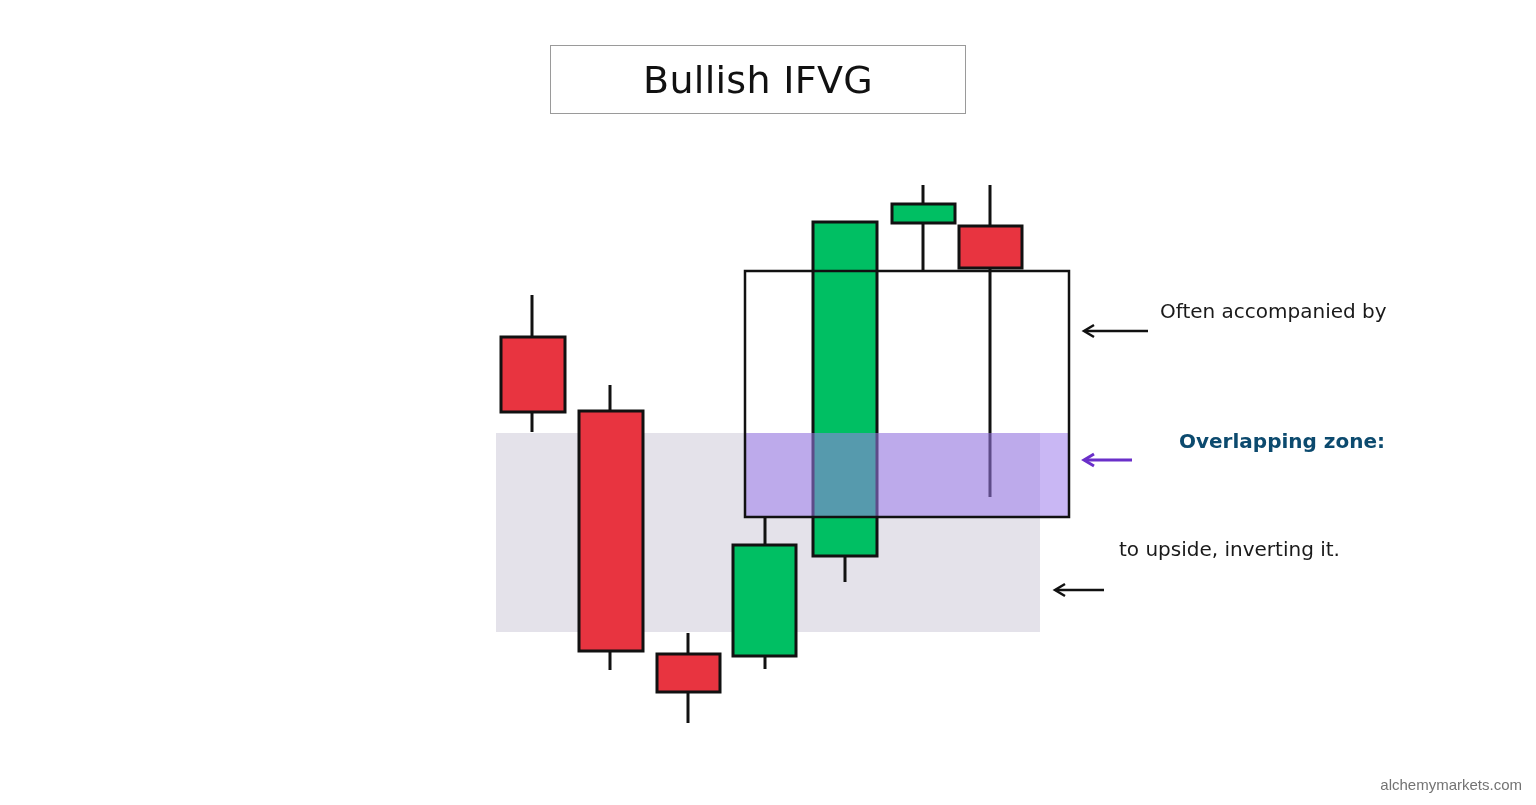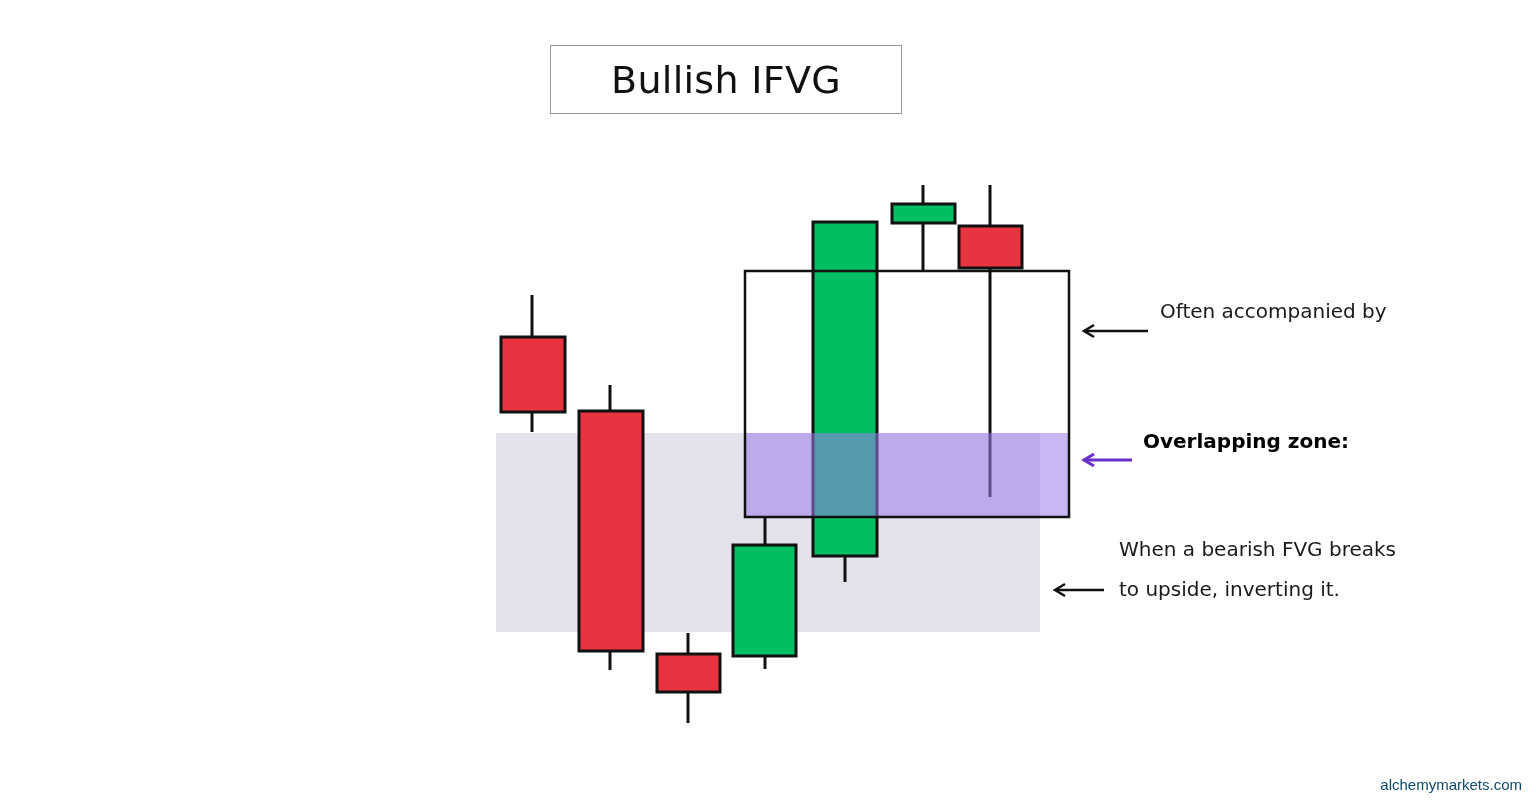--- a/index.html
+++ b/index.html
@@ -1,27 +1,27 @@
 <!DOCTYPE html>
 <html><head>
 <meta charset="utf-8">
 <style>
   html, body { margin: 0; padding: 0; background: #ffffff; }
   body { width: 1536px; height: 805px; position: relative; overflow: hidden;
          font-family: "DejaVu Sans", "Liberation Sans", sans-serif; color: #111; }
-  .title-box { position: absolute; left: 550px; top: 45px; width: 352px; height: 69px;
+  .title-box { position: absolute; left: 550px; top: 45px; width: 416px; height: 69px;
                border: 1px solid #9a9a9a; box-sizing: border-box; display: flex;
                align-items: center; justify-content: center; }
   .title-box span { font-size: 38px; color: #111; letter-spacing: 0.3px; }
   svg.chart { position: absolute; left: 0; top: 0; }
   .note { position: absolute; font-size: 20px; line-height: 40px; color: #1a1a1a; }
   .note .head { font-weight: bold; display: block; }
-  .note.purple { color: #000000; }
+  .note.purple { color: #0c4a6e; margin-left: 36px; }
   .footer { position: absolute; right: 14px; bottom: 12px; font-family: "Liberation Sans", sans-serif;
-            font-size: 15px; color: #0c4a6e; }
+            font-size: 15px; color: #737373; }
 </style>
 </head>
 <body>
 
 <div class="title-box">
   <span>Bullish IFVG</span>
 </div>
 
 <svg class="chart" width="1536" height="805" viewBox="0 0 1536 805">
 
@@ -82,17 +82,16 @@
 
 <div class="note" style="left:1160px; top:291px;">
   <span style="display:block">Often accompanied by</span>
 </div>
 
 <div class="note purple" style="left:1143px; top:421px;">
   <span class="head">Overlapping zone:</span>
 </div>
 
 <div class="note" style="left:1119px; top:529px;">
-  <span style="display:block">When a bearish FVG breaks</span>
   <span style="display:block">to upside, inverting it.</span>
 </div>
 
 <div class="footer">alchemymarkets.com</div>
 
 </body></html>

